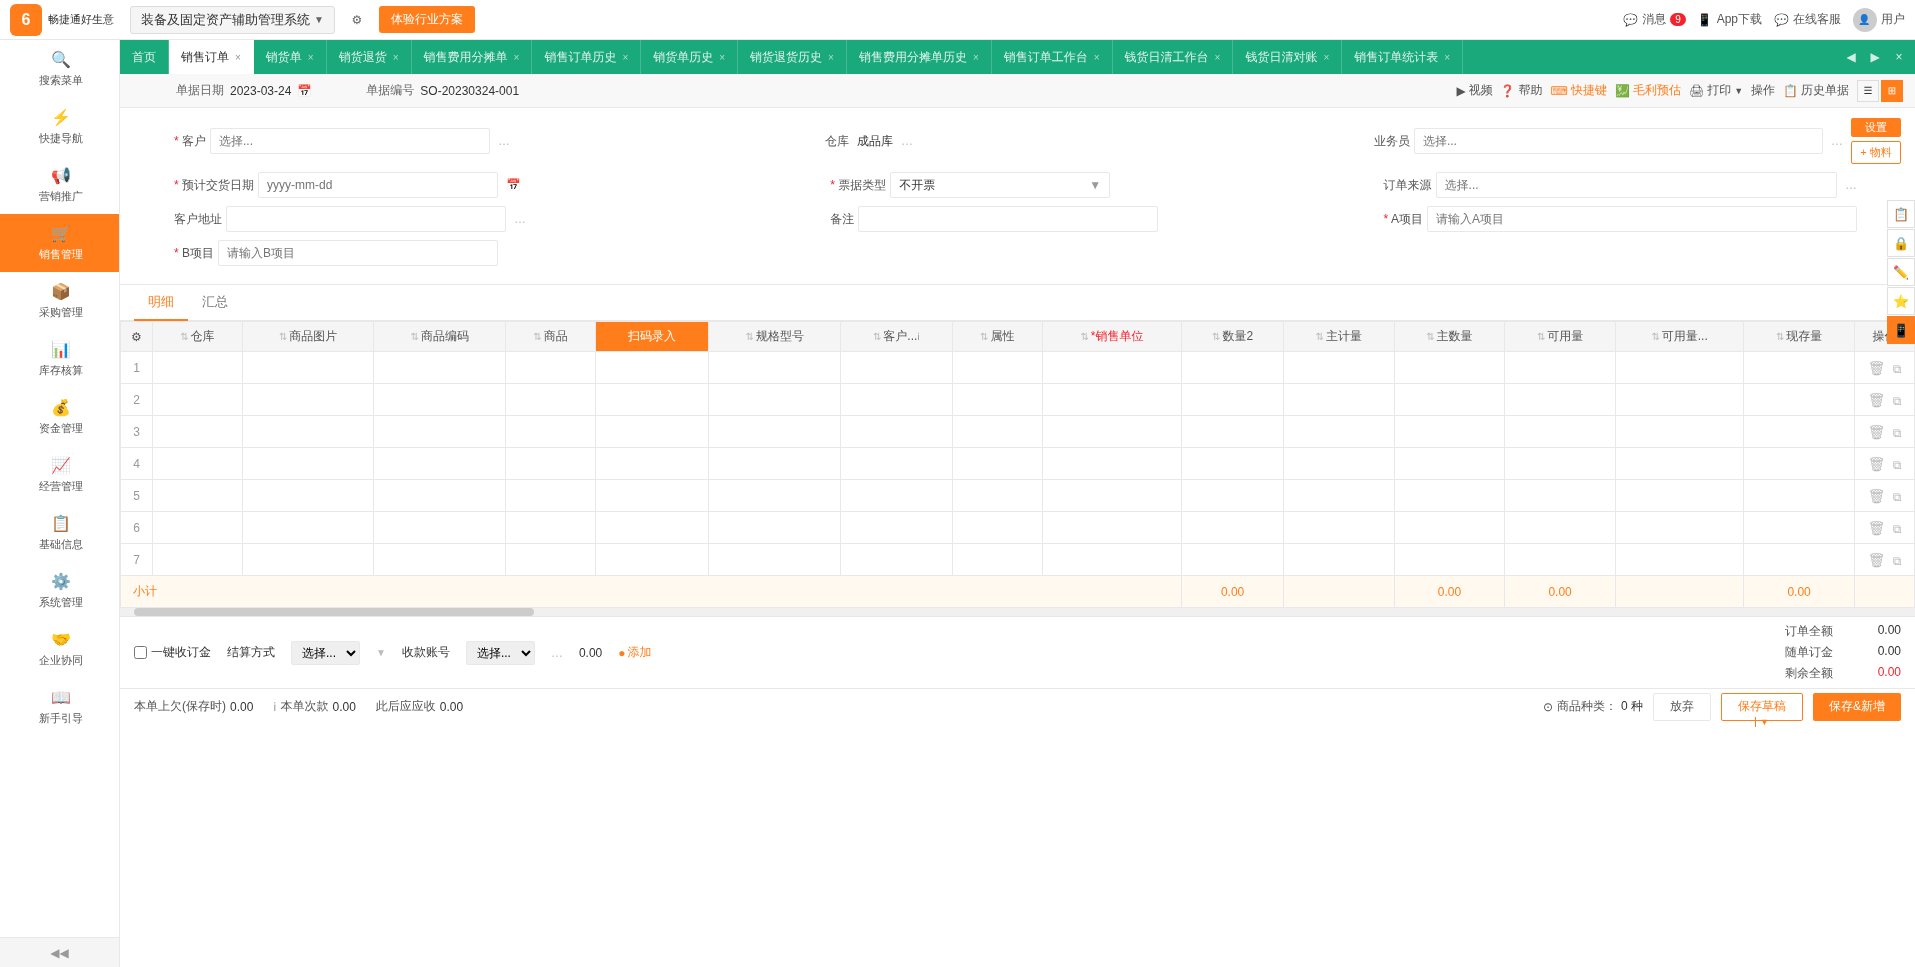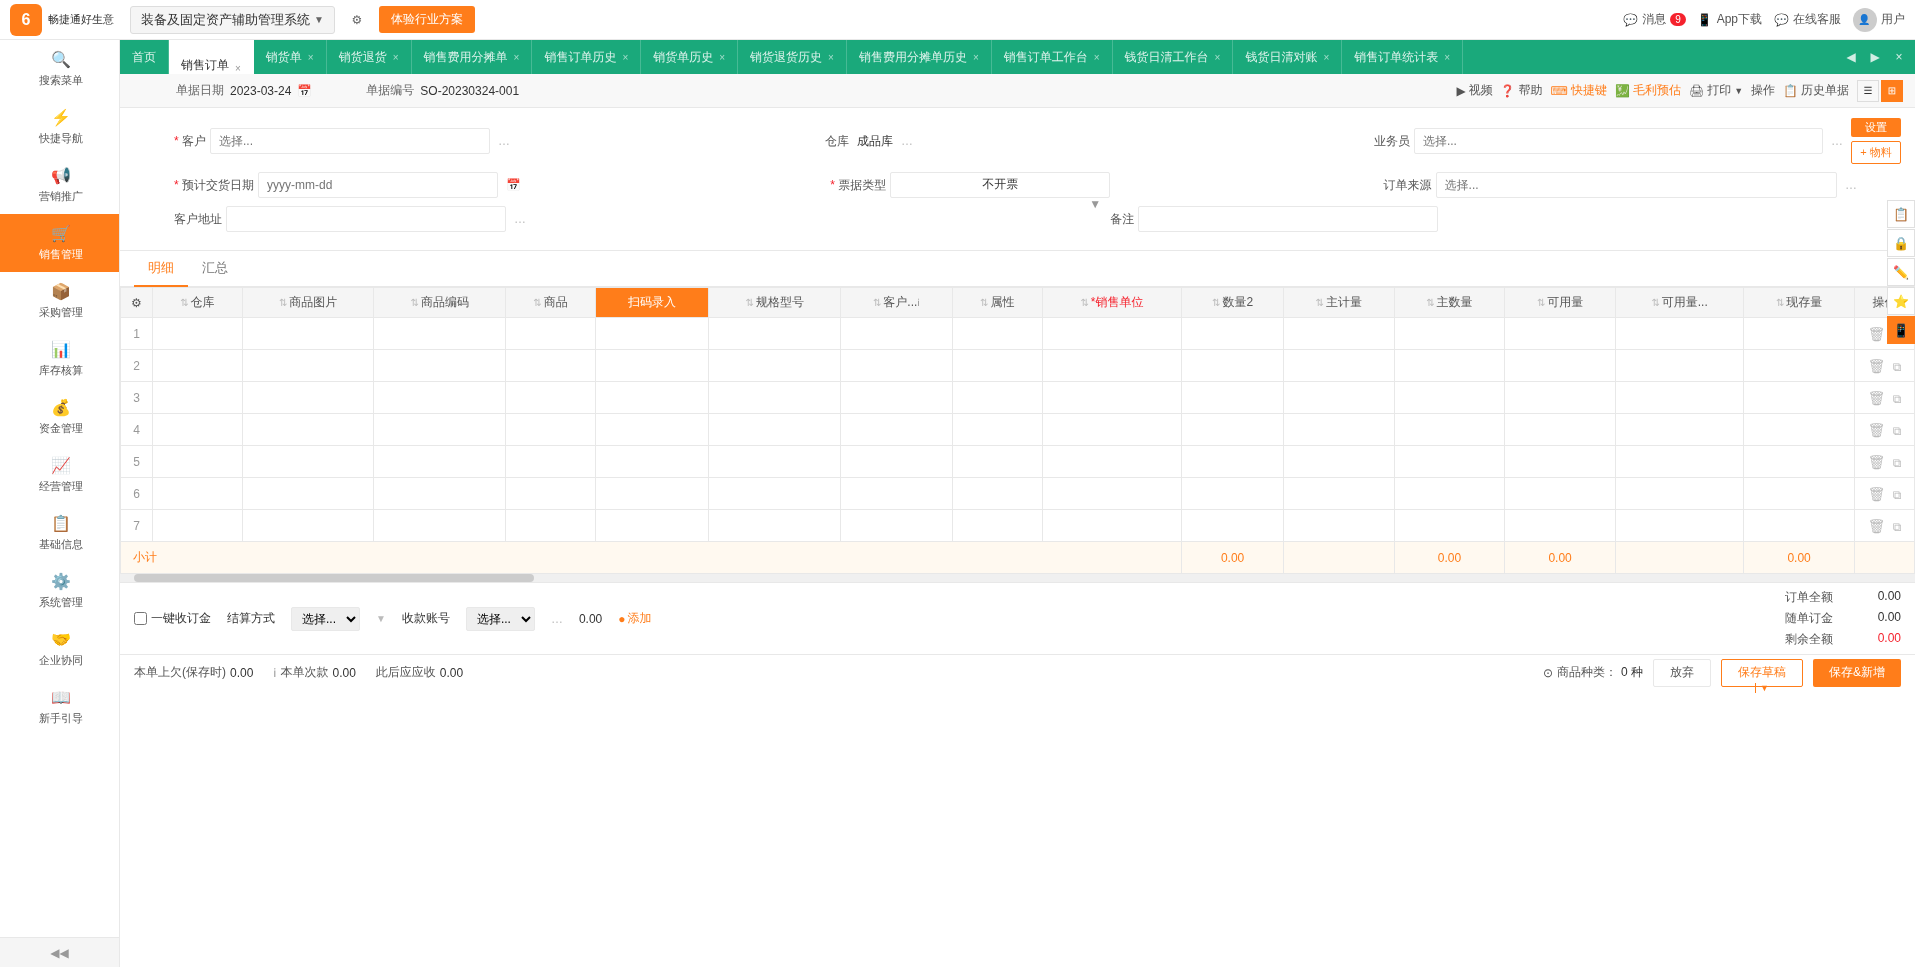--- a/index.html
+++ b/index.html
@@ -31,21 +31,21 @@
     .sidebar-item .label { font-size: 11px; text-align: center; }
     .sidebar-bottom { margin-top: auto; display: flex; flex-direction: column; }
     .sidebar-collapse { height: 30px; background: #f5f5f5; display: flex; align-items: center; justify-content: center; cursor: pointer; color: #999; border-top: 1px solid #e8e8e8; }
 
     
     .content-area { flex: 1; display: flex; flex-direction: column; overflow: hidden; background: #f0f2f5; }
     
     
     .tab-bar { height: 34px; background: #1aa97b; display: flex; align-items: center; padding: 0 0; overflow: hidden; }
     .tab-item { height: 34px; padding: 0 12px; display: flex; align-items: center; cursor: pointer; color: rgba(255,255,255,0.85); font-size: 12px; white-space: nowrap; gap: 4px; border-right: 1px solid rgba(255,255,255,0.2); }
-    .tab-item.active { background: white; color: #333; align-items: flex-end; }
+    .tab-item.active { background: white; color: #333; }
     .tab-close { font-size: 10px; color: rgba(255,255,255,0.6); margin-left: 2px; }
     .tab-item.active .tab-close { color: #999; }
     .tab-nav-btns { display: flex; align-items: center; margin-left: auto; padding: 0 4px; }
     .tab-nav-btn { width: 24px; height: 24px; display: flex; align-items: center; justify-content: center; color: rgba(255,255,255,0.8); cursor: pointer; font-size: 12px; }
 
     
     .page-content { flex: 1; overflow: auto; background: white; margin: 0; }
     
     
     .form-toolbar { height: 34px; background: #f8f8f8; border-bottom: 1px solid #e8e8e8; display: flex; align-items: center; padding: 0 12px; gap: 12px; }
@@ -354,21 +354,21 @@
 
         <div class="form-row" style="margin-bottom:8px;">
           <div class="form-field" style="flex:1.2;">
             <span class="form-field-label required">预计交货日期</span>
             <input class="form-input" style="max-width: 240px;" placeholder="yyyy-mm-dd">
             <span style="color:#999;cursor:pointer;margin-left:4px;">📅</span>
           </div>
           <div style="width:40px;"></div>
           <div class="form-field" style="flex:1;">
             <span class="form-field-label required">票据类型</span>
-            <div class="form-select" style="max-width:220px;flex-direction:column;">
+            <div class="form-select" style="max-width:220px;">
               <span>不开票</span>
               <span class="arrow">▼</span>
             </div>
           </div>
           <div style="width:40px;"></div>
           <div class="form-field" style="flex:1;">
             <span class="form-field-label">订单来源</span>
             <input class="form-input" placeholder="选择..." style="">
             <span class="form-input-dots">…</span>
           </div>
@@ -380,23 +380,34 @@
             <span class="form-field-label">客户地址</span>
             <input class="form-input" style="max-width: 280px;">
             <span class="form-input-dots">…</span>
           </div>
           <div style="width:40px;"></div>
           <div class="form-field" style="flex:1;">
             <span class="form-field-label">备注</span>
             <input class="form-input" style="max-width: 300px;">
           </div>
           <div style="width:40px;"></div>
+          <div class="form-field" style="flex:1;">
+            <span class="form-field-label required">A项目</span>
+            <input class="form-input" placeholder="请输入A项目" style="">
+          </div>
           <div style="width:44px;"></div>
         </div>
 
+        <div class="form-row">
+          <div class="form-field" style="flex:1.2;">
+            <span class="form-field-label required">B项目</span>
+            <input class="form-input" style="max-width: 280px;" placeholder="请输入B项目">
+          </div>
+          <div style="flex:3;"></div>
+        </div>
       </div>
 
       <div class="detail-tabs">
         <div class="detail-tab active">明细</div>
         <div class="detail-tab">汇总</div>
       </div>
 
       <div class="table-container">
         <table>
           <thead>

